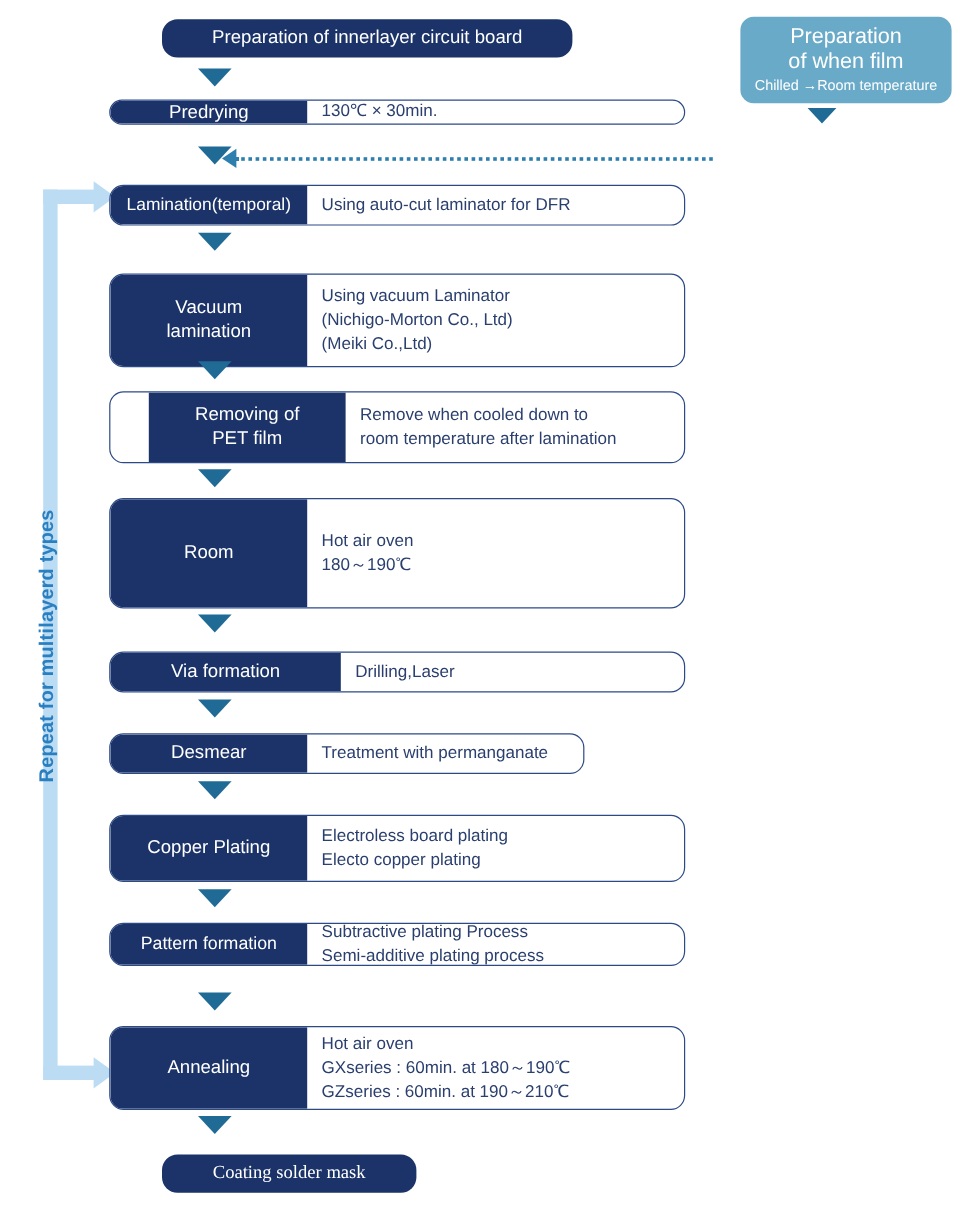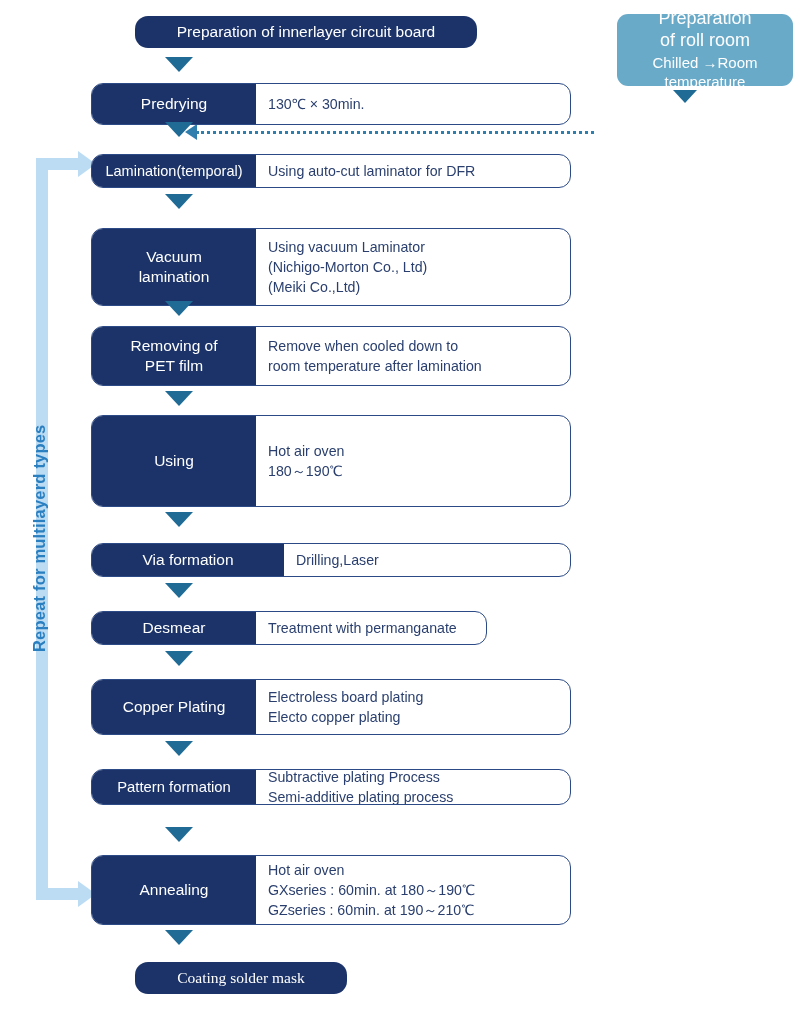--- a/index.html
+++ b/index.html
@@ -70,21 +70,21 @@
     color: #ffffff;
     border-radius: 11px;
     display: flex;
     flex-direction: column;
     align-items: center;
     justify-content: center;
     text-align: center;
   }
   .lbox .l1 { font-size: 18px; line-height: 1.18; }
   .lbox .l2 { font-size: 18px; line-height: 1.18; }
-  .lbox .l3 { font-size: 15px; line-height: 1.3; margin-top: 2px; }
+  .lbox .l3 { font-size: 12px; line-height: 1.3; margin-top: 2px; }
   .lbox.single { font-size: 14.5px; }
 
   
   .tri {
     position: absolute;
     width: 0; height: 0;
     border-left: 14px solid transparent;
     border-right: 14px solid transparent;
     border-top: 15px solid #1f6b96;
   }
@@ -144,62 +144,62 @@
 
   <div class="loop-h" style="left:36px; top:158px; width:44px; height:12px;"></div>
   <div class="loop-head" style="left:78px; top:151px;"></div>
 
   <div class="loop-h" style="left:36px; top:888px; width:44px; height:12px;"></div>
   <div class="loop-head" style="left:78px; top:881px;"></div>
   <div class="loop-text" style="left:30px; top:652px;">Repeat for multilayerd types</div>
 
   <div class="lbox" style="left:597px; top:14px; width:176px; height:72px;margin-left:20px;">
     <div class="l1">Preparation</div>
-    <div class="l2">of  roll  room</div>
+    <div class="l2">of  when  film</div>
     <div class="l3">Chilled →Room temperature</div>
   </div>
   <div class="tri small" style="left:673px; top:90px;"></div>
 
   <div class="dotline" style="left:196px; top:131px; width:398px;"></div>
   <div class="dotarrow" style="left:185px; top:124px;"></div>
 
   <div class="pill" style="left:91px; top:16px; width:342px; height:32px;">Preparation of innerlayer circuit board</div>
   <div class="tri" style="left:165px; top:57px;"></div>
 
-  <div class="row" style="left:91px; top:83px; width:480px; height:42px;">
+  <div class="row" style="left:91px; top:83px; width:480px; height:21px;">
     <div class="label" style="width:164px;">Predrying</div>
     <div class="detail">130℃ × 30min.</div>
   </div>
   <div class="tri" style="left:165px; top:122px;"></div>
 
   <div class="row" style="left:91px; top:154px; width:480px; height:34px;">
     <div class="label" style="width:164px; font-size:14.5px;">Lamination(temporal)</div>
     <div class="detail">Using auto-cut laminator for DFR</div>
   </div>
   <div class="tri" style="left:165px; top:194px;"></div>
 
   <div class="row" style="left:91px; top:228px; width:480px; height:78px;">
     <div class="label" style="width:164px;">Vacuum
 lamination</div>
     <div class="detail">Using vacuum Laminator
 (Nichigo-Morton Co.,  Ltd)
 (Meiki Co.,Ltd)</div>
   </div>
   <div class="tri" style="left:165px; top:301px;"></div>
 
-  <div class="row" style="left:91px; top:326px; width:480px; height:60px;">
+  <div class="row" style="left:91px; top:326px; width:480px; height:60px;padding-left:32px;">
     <div class="label" style="width:164px;">Removing of
 PET film</div>
     <div class="detail">Remove when cooled down to
 room temperature after lamination</div>
   </div>
   <div class="tri" style="left:165px; top:391px;"></div>
 
   <div class="row" style="left:91px; top:415px; width:480px; height:92px;">
-    <div class="label" style="width:164px;">Using</div>
+    <div class="label" style="width:164px;">Room</div>
     <div class="detail">Hot air oven
 180～190℃</div>
   </div>
   <div class="tri" style="left:165px; top:512px;"></div>
 
   <div class="row" style="left:91px; top:543px; width:480px; height:34px;">
     <div class="label" style="width:192px;">Via formation</div>
     <div class="detail">Drilling,Laser</div>
   </div>
   <div class="tri" style="left:165px; top:583px;"></div>

